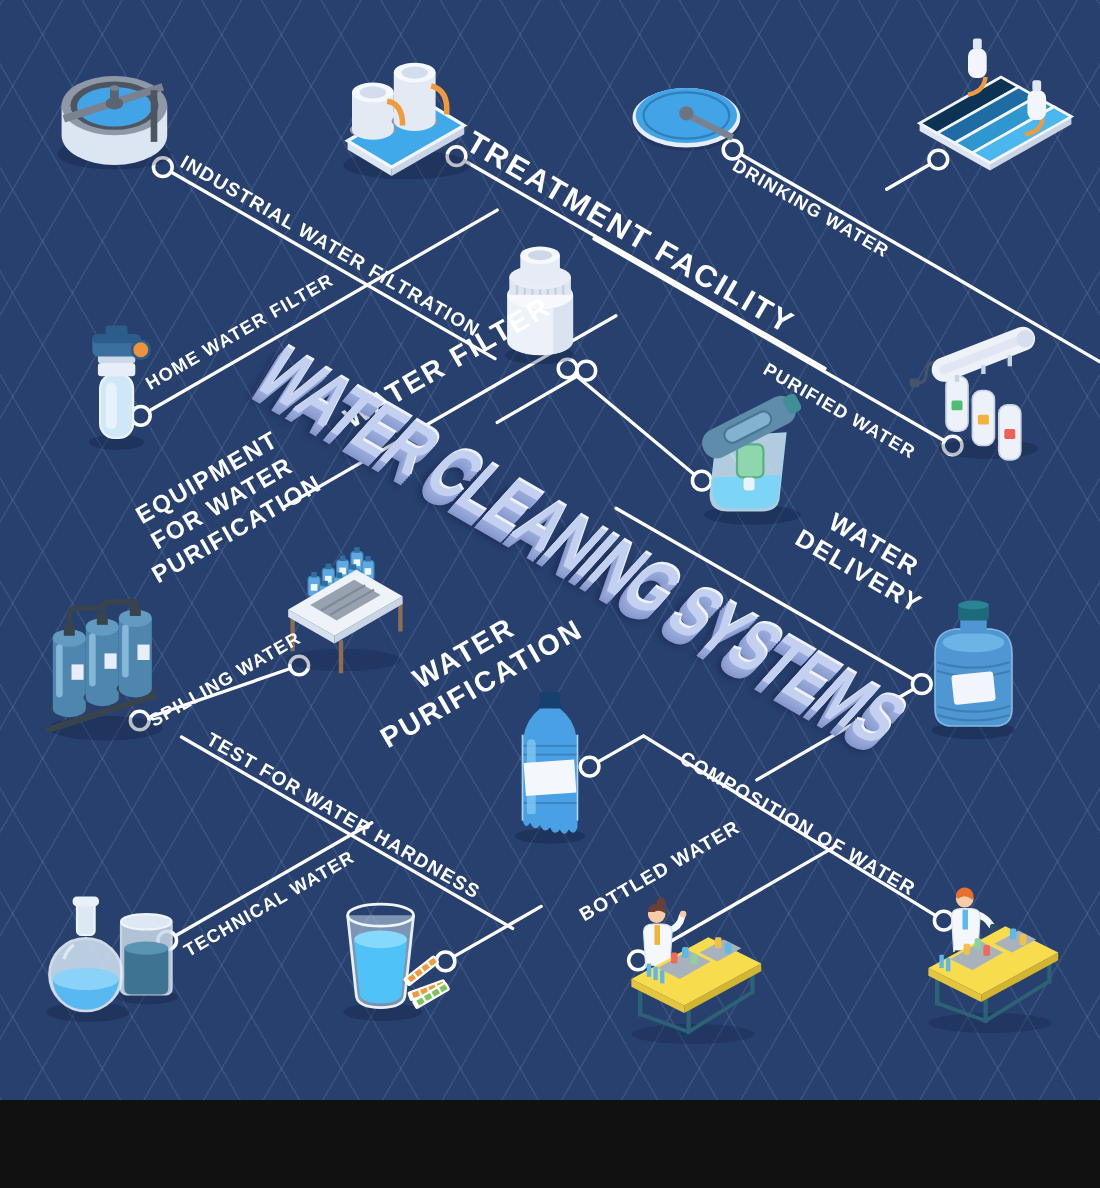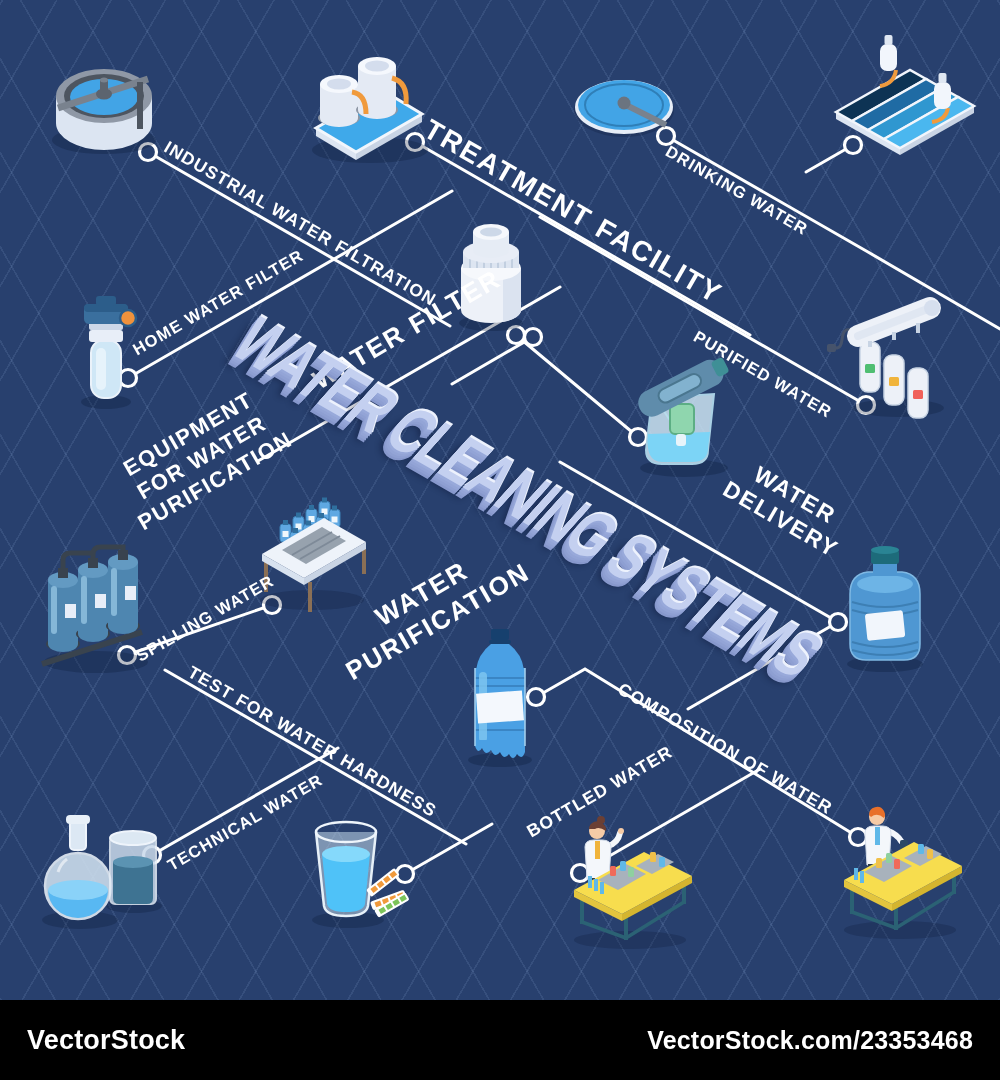--- a/index.html
+++ b/index.html
@@ -430,17 +430,13 @@
     <div class="lbl" style="left:430px;top:608px;font-size:26px;letter-spacing:2px;--r:-30deg">WATER
 PURIFICATION</div>
     <div class="lbl" style="left:312px;top:742px;font-size:17.5px;--r:30deg">TEST FOR WATER HARDNESS</div>
     <div class="lbl" style="left:245px;top:822px;font-size:16.5px;--r:-30deg">TECHNICAL WATER</div>
     <div class="lbl" style="left:600px;top:792px;font-size:17.5px;--r:-30deg">BOTTLED WATER</div>
     <div class="lbl" style="left:725px;top:749px;font-size:17.5px;--r:30deg">COMPOSITION OF WATER</div>
 
     <div class="big-title" style="left:527px;top:497px;font-size:52px;">WATER CLEANING SYSTEMS</div>
   </div>
 
-  <div class="bar">
-    <span class="wm-left">VectorStock</span>
-    <span class="wm-right">VectorStock.com/23353468</span>
-  </div>
 </div>
 
 </body></html>

